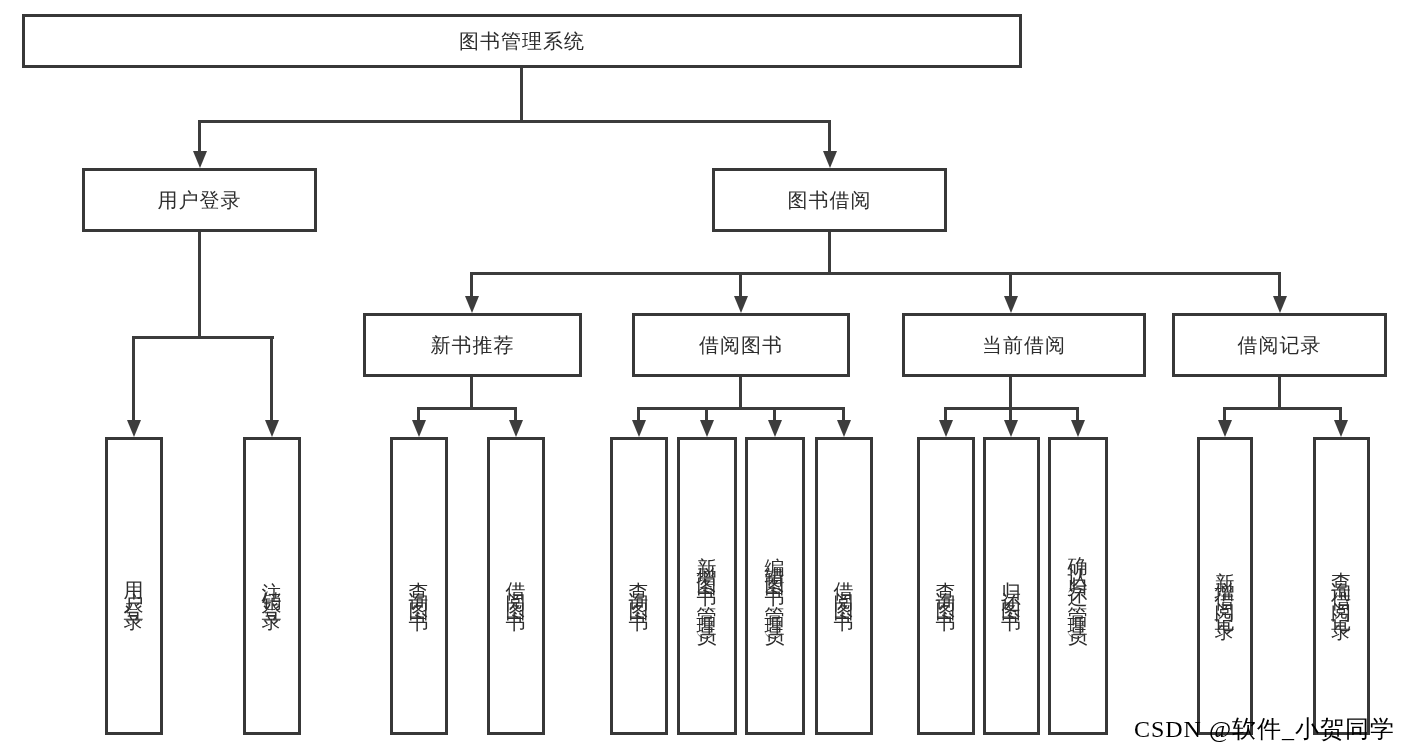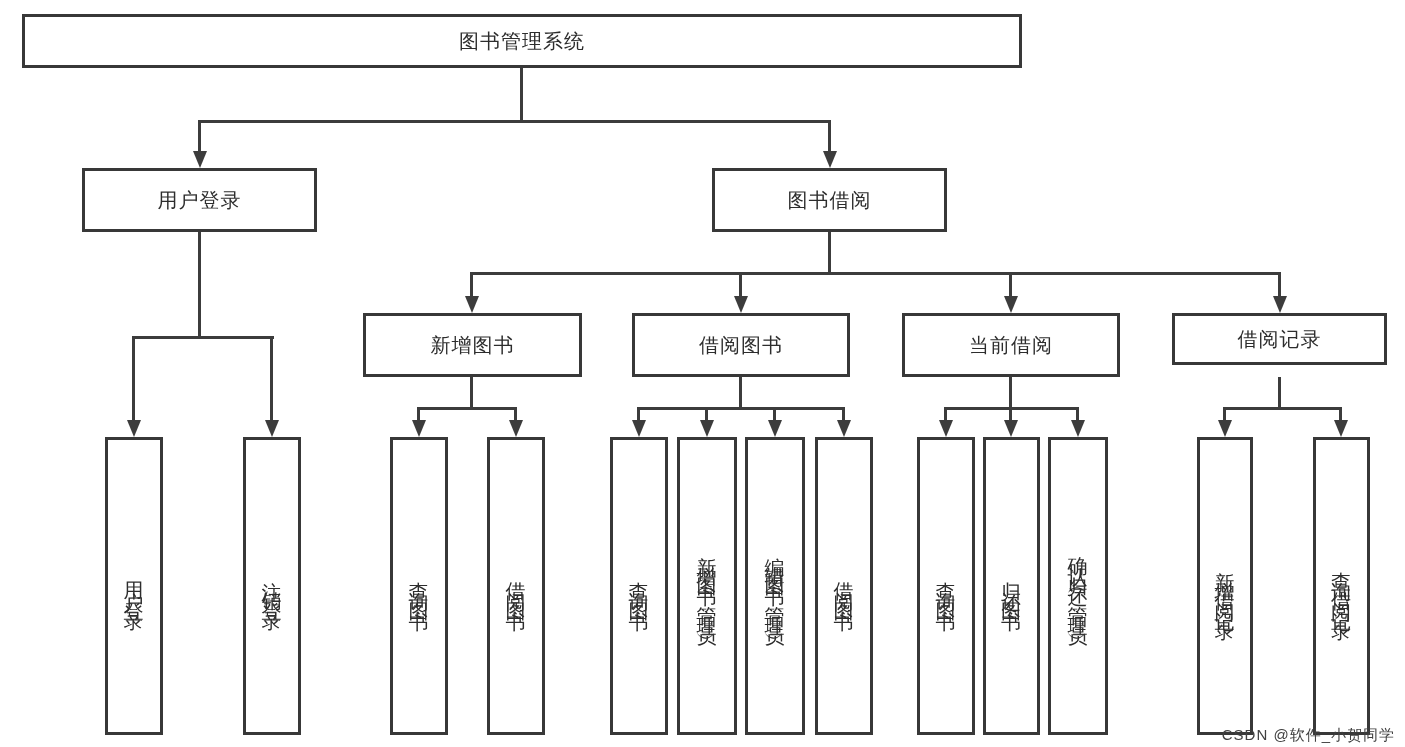--- a/index.html
+++ b/index.html
@@ -1,39 +1,39 @@
 <!DOCTYPE html>
 <html><head>
 <meta charset="utf-8">
 <style>
   html,body{margin:0;padding:0;background:#ffffff;}
   .canvas{
     position:relative;width:1405px;height:747px;background:#ffffff;
-    font-family:Liberation Sans, sans-serif;overflow:hidden;
+    font-family:Liberation Serif, serif;overflow:hidden;
   }
   .box{
     position:absolute;border:3px solid #383838;background:#ffffff;
     display:flex;align-items:center;justify-content:center;
     color:#2d2d2d;box-sizing:border-box;
   }
   .box.h span{font-size:20px;letter-spacing:1px;white-space:nowrap;}
   .box.v span{
     writing-mode:vertical-rl;text-orientation:mixed;
     font-size:20px;letter-spacing:10px;line-height:1;white-space:nowrap;
   }
   .vline{position:absolute;width:3px;background:#3c3c3c;}
   .hline{position:absolute;height:3px;background:#3c3c3c;}
   .arrow{
     position:absolute;width:0;height:0;
     border-left:7px solid transparent;border-right:7px solid transparent;
     border-top:17px solid #3c3c3c;
   }
   .watermark{
     position:absolute;right:10px;bottom:2px;
-    font-size:15px;color:#404040;letter-spacing:1px;white-space:nowrap;text-align:center;
+    font-size:24px;color:#000000;letter-spacing:1px;white-space:nowrap;text-align:center;
   }
 </style>
 </head>
 <body>
 
 <div class="canvas">
 
   <div class="box h" style="left:22px;top:14px;width:1000px;height:54px">
     <span>图书管理系统</span>
   </div>
@@ -64,29 +64,29 @@
   <div class="vline" style="left:470px;top:272px;height:26px"></div>
   <div class="arrow" style="left:465px;top:296px"></div>
   <div class="vline" style="left:739px;top:272px;height:26px"></div>
   <div class="arrow" style="left:734px;top:296px"></div>
   <div class="vline" style="left:1009px;top:272px;height:26px"></div>
   <div class="arrow" style="left:1004px;top:296px"></div>
   <div class="vline" style="left:1278px;top:272px;height:26px"></div>
   <div class="arrow" style="left:1273px;top:296px"></div>
 
   <div class="box h" style="left:363px;top:313px;width:219px;height:64px">
-    <span>新增图书</span>
+    <span>新书推荐</span>
   </div>
   <div class="box h" style="left:632px;top:313px;width:218px;height:64px">
     <span>借阅图书</span>
   </div>
-  <div class="box h" style="left:902px;top:313px;width:218px;height:64px">
+  <div class="box h" style="left:902px;top:313px;width:244px;height:64px">
     <span>当前借阅</span>
   </div>
-  <div class="box h" style="left:1172px;top:313px;width:215px;height:52px">
+  <div class="box h" style="left:1172px;top:313px;width:215px;height:64px">
     <span>借阅记录</span>
   </div>
 
   <div class="vline" style="left:470px;top:377px;height:32px"></div>
   <div class="hline" style="left:417px;top:407px;width:100px"></div>
   <div class="vline" style="left:417px;top:407px;height:15px"></div>
   <div class="arrow" style="left:412px;top:420px"></div>
   <div class="vline" style="left:514px;top:407px;height:15px"></div>
   <div class="arrow" style="left:509px;top:420px"></div>
 

